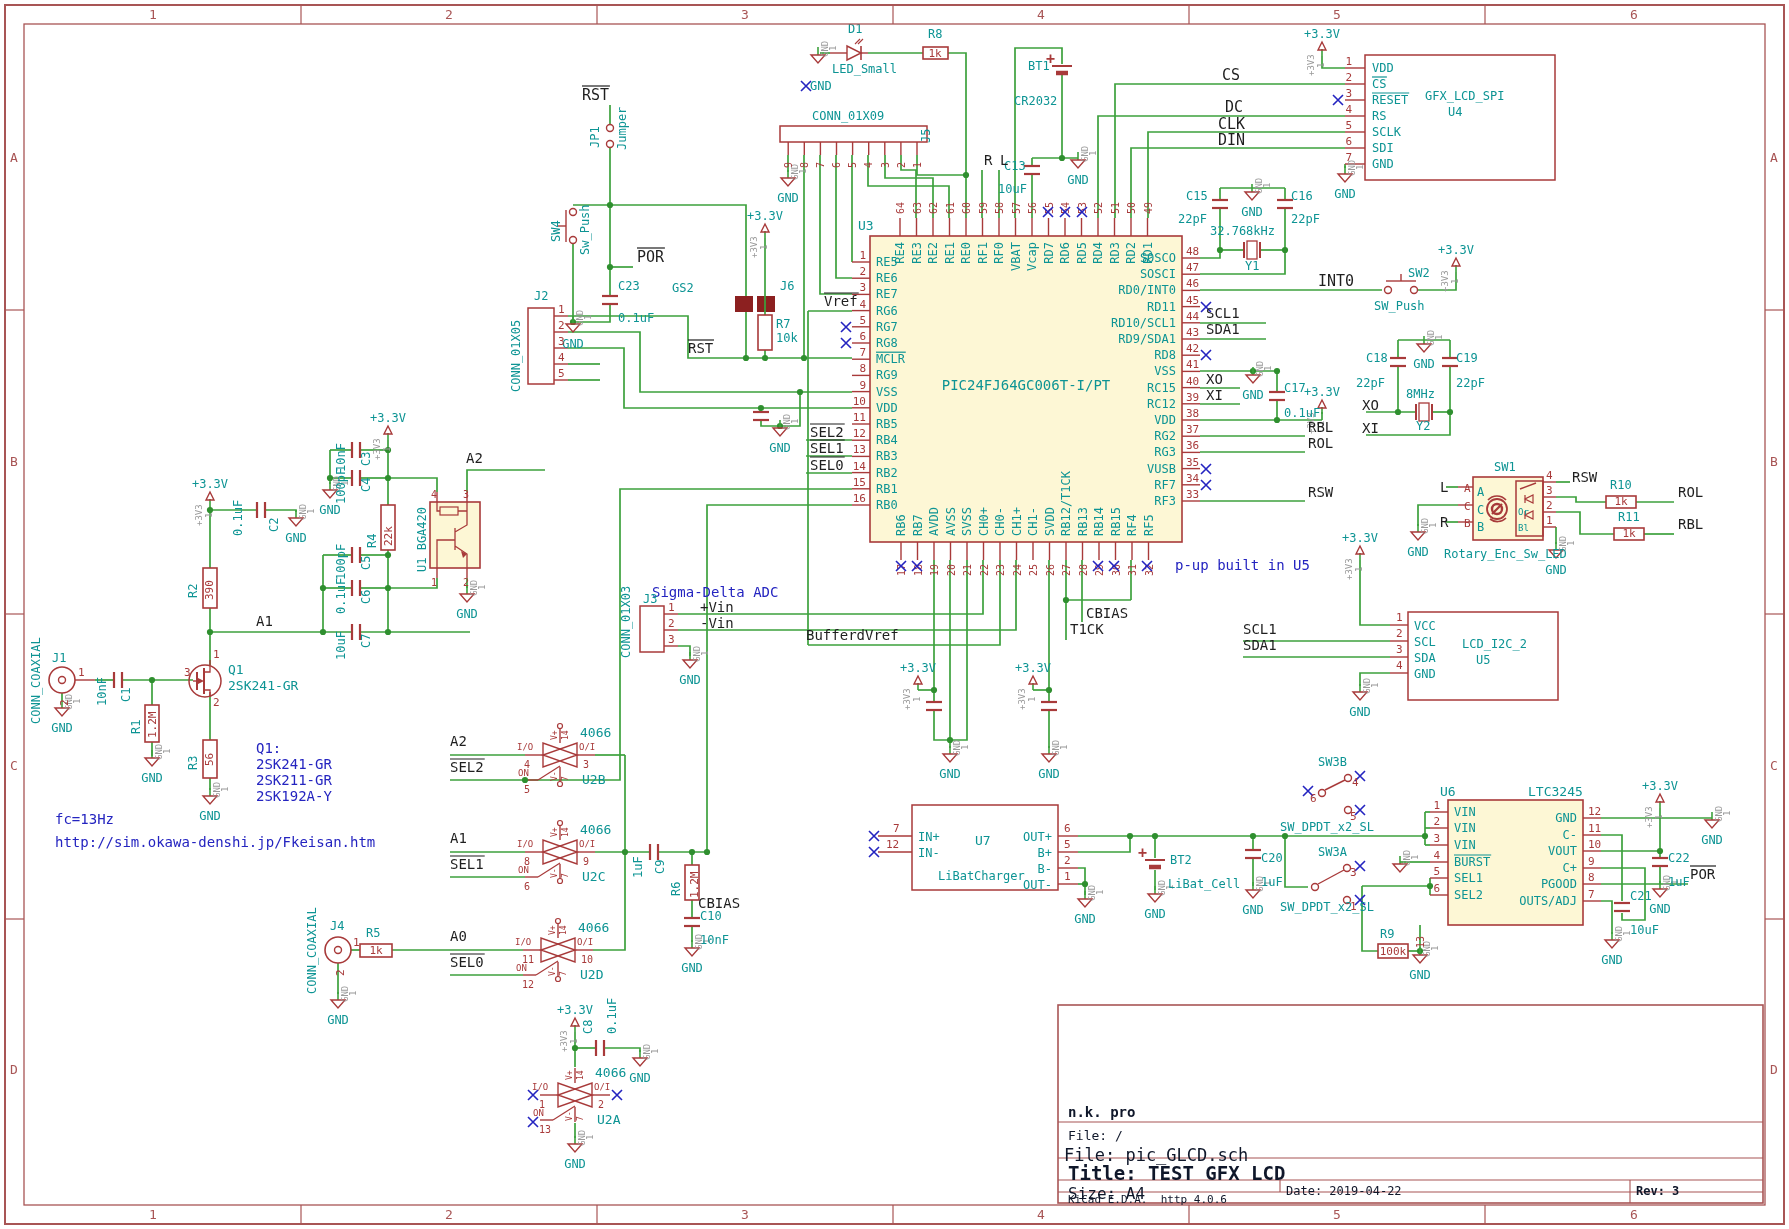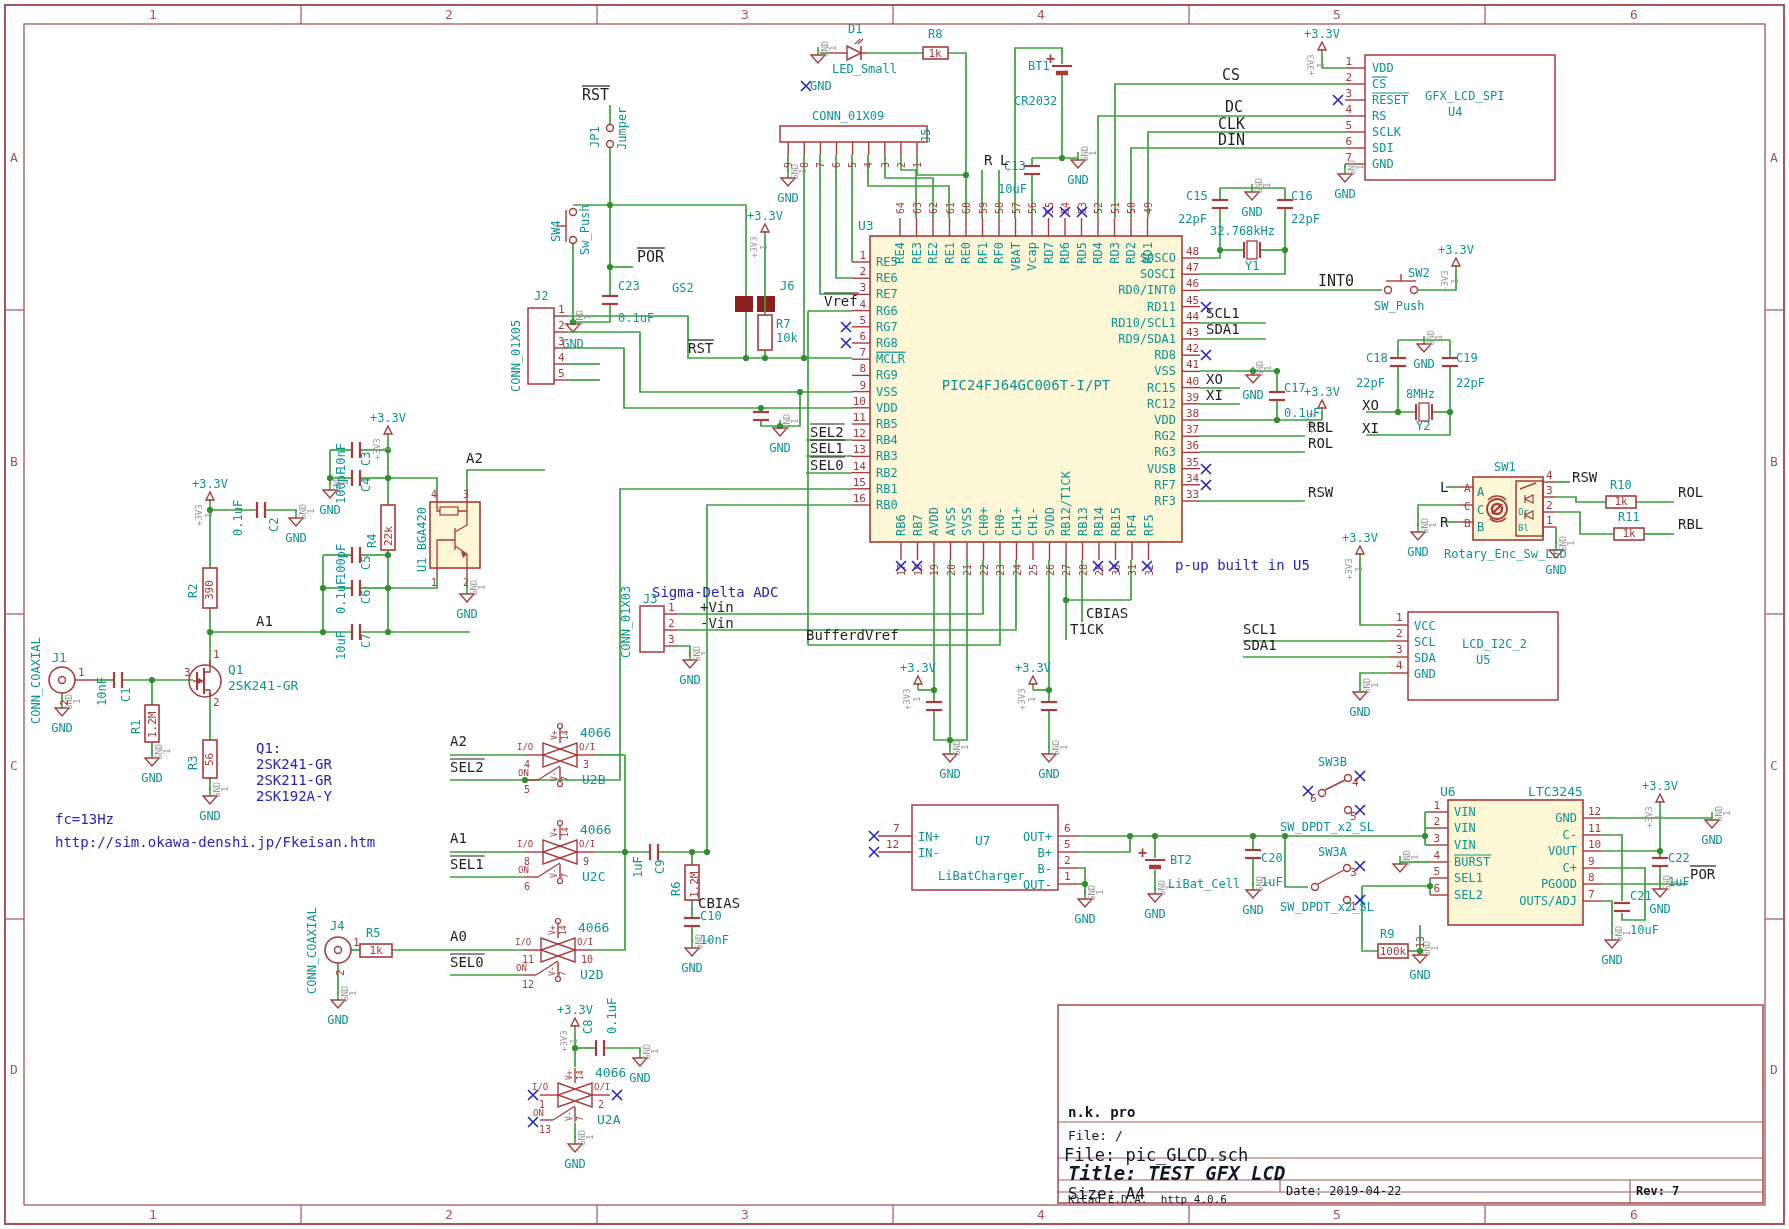--- a/index.html
+++ b/index.html
@@ -1,20 +1,20 @@
 <!DOCTYPE html>
 <html><head>
 <meta charset="utf-8">
 <style>
   html,body{margin:0;padding:0;background:#e8e8e8;}
   #canvas{position:relative;width:1789px;height:1229px;background:#ffffff;font-family:"DejaVu Sans Mono",monospace;overflow:hidden;}
   svg{position:absolute;left:0;top:0;}
   .tb{position:absolute;color:#0f172a;font-family:"DejaVu Sans Mono",monospace;white-space:pre;}
   .tb.bold{font-weight:bold}
-  .tb.title{font-weight:bold;font-style:italic;font-size:19px}
+  .tb.title{font-weight:bold;font-size:19px}
 </style>
 </head>
 <body>
 
 <div id="canvas">
   <svg id="schem" width="1789" height="1229" viewBox="0 0 1789 1229">
       <rect x="870" y="236" width="312" height="306" fill="#fdf7d5" stroke="#a83a3a" stroke-width="1.6"></rect>
       <rect x="430" y="502" width="50" height="66" fill="#fdf7d5" stroke="#a83a3a" stroke-width="1.6"></rect>
       <rect x="1473" y="477" width="70" height="63" fill="#fdf7d5" stroke="#a83a3a" stroke-width="1.6"></rect>
       <rect x="1448" y="800" width="135" height="125" fill="#fdf7d5" stroke="#a83a3a" stroke-width="1.6"></rect>
@@ -1389,17 +1389,17 @@
         <line x1="1630" y1="1180" x2="1630" y2="1203" stroke="#a85555" stroke-width="1.1"></line>
       </g>
     </svg>
   <div>
     <span class="tb bold" style="left:1068px;top:1104px;font-size:14px">n.k. pro</span>
     <span class="tb" style="left:1068px;top:1128px;font-size:13px">File: /</span>
     <span class="tb" style="left:1064px;top:1145px;font-size:17px">File: pic_GLCD.sch</span>
     <span class="tb title" style="left:1068px;top:1162px">Title: TEST GFX LCD</span>
     <span class="tb" style="left:1068px;top:1184px;font-size:16px">Size: A4</span>
     <span class="tb" style="left:1286px;top:1184px;font-size:12px">Date: 2019-04-22</span>
-    <span class="tb bold" style="left:1636px;top:1184px;font-size:12px">Rev: 7</span>
+    <span class="tb bold" style="left:1636px;top:1184px;font-size:12px">Rev: 3</span>
     <span class="tb" style="left:1068px;top:1193px;font-size:11px">KiCad E.D.A.  http 4.0.6</span>
     <span class="tb" style="left:1636px;top:1243px;font-size:10px">Id: 1/1</span>
   </div>
 </div>
 
 </body></html>

